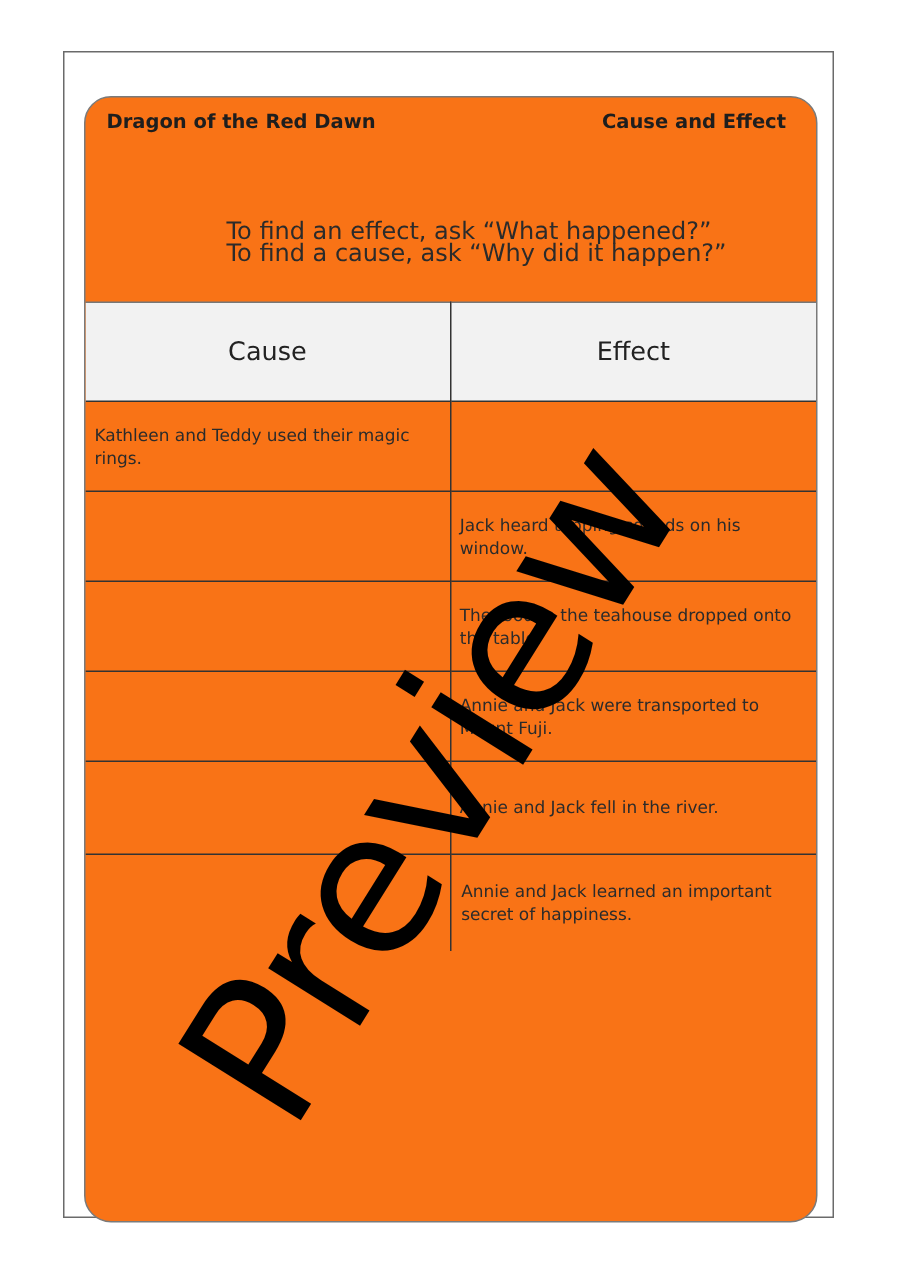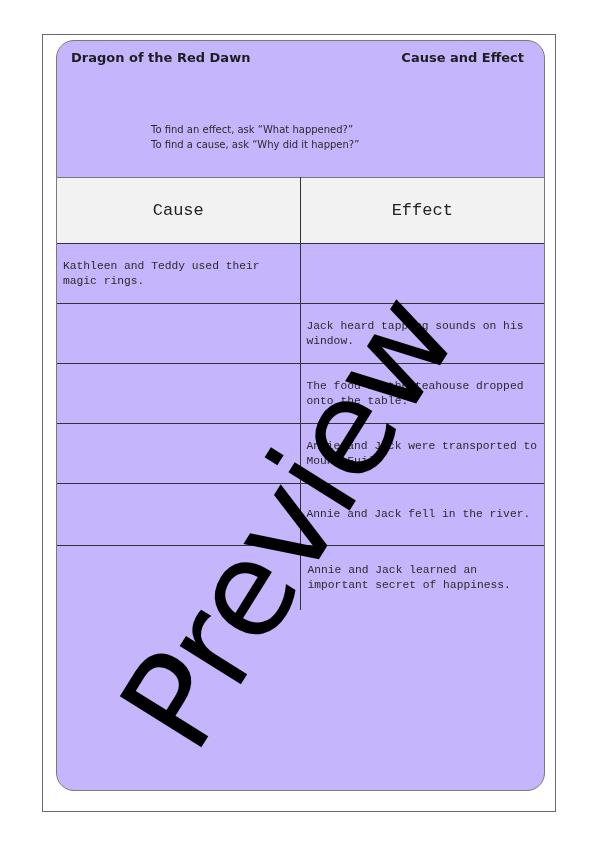--- a/index.html
+++ b/index.html
@@ -2,39 +2,39 @@
 <html><head>
 <meta charset="utf-8">
 <style>
   html, body { margin: 0; padding: 0; background: #ffffff; }
   body { width: 600px; height: 848px; position: relative; overflow: hidden;
          font-family: "DejaVu Sans", "Liberation Sans", sans-serif; color: #2b2b2b; }
 
   .page { position: absolute; left: 42px; top: 34px; width: 514px; height: 778px;
           border: 1.5px solid #6a6a6a; box-sizing: border-box; background: #fff; }
 
-  .card { position: absolute; left: 56px; top: 40px; width: 489px; height: 751px;
+  .card { position: absolute; left: 56px; top: 64px; width: 489px; height: 751px;
           border: 1.5px solid #7a7a7a; border-radius: 18px; box-sizing: border-box;
-          overflow: hidden; background: #c4b5fd; }
+          overflow: hidden; background: #f97316; }
 
   .hdr { position: absolute; left: 14px; right: 20px; top: 6px; height: 20px;
          display: flex; justify-content: space-between; align-items: center;
          font-weight: bold; font-size: 13px; color: #1e1e1e; }
 
   .intro { position: absolute; left: 14px; top: 38px; width: 440px;
            font-size: 11.3px; line-height: 15px; color: #2b2b2b; }
 
-  .ask { position: absolute; left: 94px; top: 81px; font-size: 10px; line-height: 15px; color: #2b2b2b; }
+  .ask { position: absolute; left: 94px; top: 81px; font-size: 16px; line-height: 15px; color: #2b2b2b; }
   .ask div { white-space: nowrap; }
 
   table.ce { position: absolute; left: 0; top: 136px; width: 487px;
              border-collapse: collapse; table-layout: fixed; }
   table.ce col.c1 { width: 243px; }
   table.ce col.c2 { width: 244px; }
-  table.ce th, table.ce td { border: 1.3px solid #333; box-sizing: border-box; font-family: Liberation Mono, monospace; }
+  table.ce th, table.ce td { border: 1.3px solid #333; box-sizing: border-box; }
   table.ce tr:first-child th { border-top: 1.5px solid #777; }
   table.ce th:first-child, table.ce td:first-child { border-left: none; }
   table.ce th:last-child, table.ce td:last-child { border-right: none; }
   table.ce tr:last-child td { border-bottom: none; }
 
   table.ce th { height: 66px; background: #f2f2f2; font-weight: normal;
                 font-size: 17px; color: #222; text-align: center; }
   table.ce td { height: 60px; vertical-align: middle; font-size: 11.3px;
                 line-height: 15px; padding: 0 6px 0 6px; color: #2b2b2b; }
   table.ce tr.tall td { height: 62px; }

